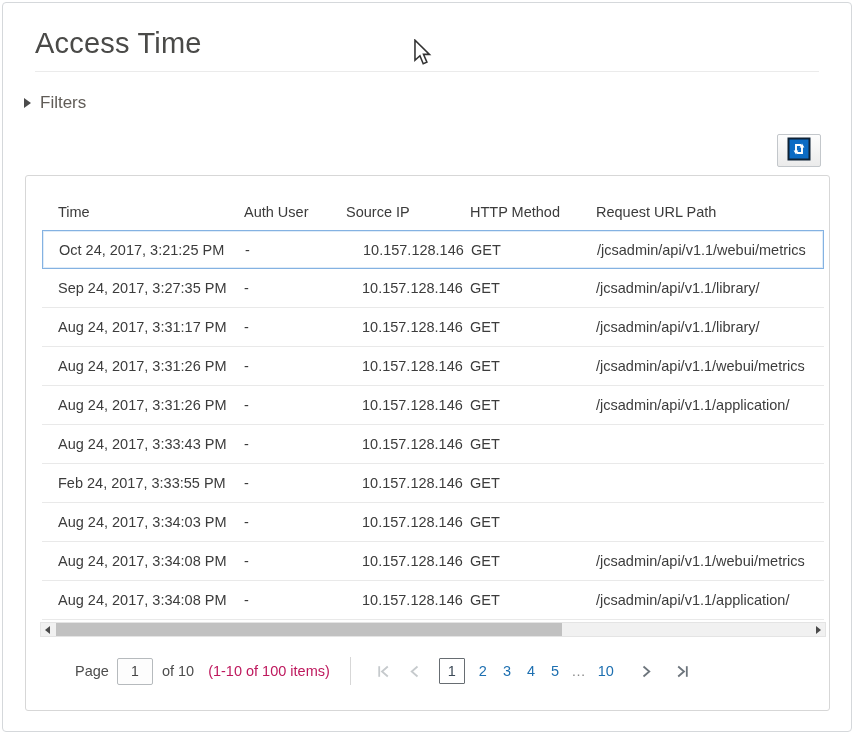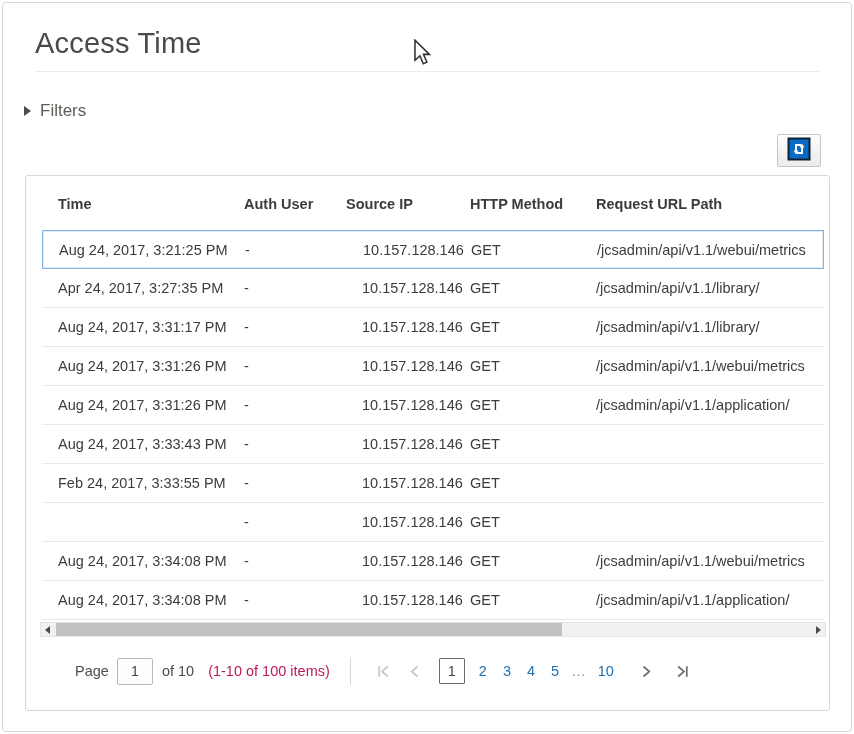--- a/index.html
+++ b/index.html
@@ -20,21 +20,21 @@
     position: absolute; left: 35px; top: 27px;
     font-size: 29px; font-weight: 400; color: #4a4a48;
     letter-spacing: 0.2px;
   }
   .title-rule {
     position: absolute; left: 35px; top: 71px; width: 784px; height: 1px;
     background: #ebebeb;
   }
   .filters-row {
     position: absolute; left: 24px; top: 93px;
-    display: flex; align-items: center; cursor: default; margin-top: 8px;
+    display: flex; align-items: center; cursor: default;
   }
   .tri-right {
     width: 0; height: 0; display: inline-block;
     border-left: 7px solid #4b4b4b;
     border-top: 5px solid transparent;
     border-bottom: 5px solid transparent;
     margin-right: 9px;
   }
   .filters-label { font-size: 17px; color: #605c57; }
 
@@ -43,21 +43,21 @@
     background: linear-gradient(#fdfdfd, #ebebeb);
     border: 1px solid #c3c7cb; border-radius: 2px;
     display: flex; align-items: center; justify-content: center;
     cursor: pointer;
   }
 
   .card {
     position: absolute; left: 25px; top: 175px; width: 805px; height: 536px;
     border: 1px solid #d7d7d7; border-radius: 3px; background: #fff;
   }
-  .thead { position: absolute; top: 0; left: 16px; width: 782px; height: 54px; font-weight: bold; }
+  .thead { position: absolute; top: 8px; left: 16px; width: 782px; height: 54px; }
   .th {
     position: absolute; top: 20px; font-size: 14.5px; color: #3b3b3b; white-space: nowrap;
   }
   .rows { position: absolute; top: 54px; left: 16px; width: 782px; }
   .row {
     position: relative; height: 39px; line-height: 38px;
     border-bottom: 1px solid #e9e9e9; background: #fff;
   }
   .row.selected {
     border: 1px solid #84b2e2;
@@ -154,28 +154,28 @@
   <div class="thead">
     <span class="th" style="left:16px">Time</span>
     <span class="th" style="left:202px">Auth User</span>
     <span class="th" style="left:304px">Source IP</span>
     <span class="th" style="left:428px">HTTP Method</span>
     <span class="th" style="left:554px">Request URL Path</span>
   </div>
 
   <div class="rows">
     <div class="row selected">
-      <span class="cell c-time">Aug 24, 2017, 3:21:25 PM</span>
+      <span class="cell c-time">Oct 24, 2017, 3:21:25 PM</span>
       <span class="cell c-auth">-</span>
       <span class="cell c-source">10.157.128.146</span>
       <span class="cell c-http">GET</span>
       <span class="cell c-url">/jcsadmin/api/v1.1/webui/metrics</span>
     </div>
     <div class="row">
-      <span class="cell c-time">Apr 24, 2017, 3:27:35 PM</span>
+      <span class="cell c-time">Sep 24, 2017, 3:27:35 PM</span>
       <span class="cell c-auth">-</span>
       <span class="cell c-source">10.157.128.146</span>
       <span class="cell c-http">GET</span>
       <span class="cell c-url">/jcsadmin/api/v1.1/library/</span>
     </div>
     <div class="row">
       <span class="cell c-time">Aug 24, 2017, 3:31:17 PM</span>
       <span class="cell c-auth">-</span>
       <span class="cell c-source">10.157.128.146</span>
       <span class="cell c-http">GET</span>
@@ -201,20 +201,21 @@
       <span class="cell c-source">10.157.128.146</span>
       <span class="cell c-http">GET</span>
     </div>
     <div class="row">
       <span class="cell c-time">Feb 24, 2017, 3:33:55 PM</span>
       <span class="cell c-auth">-</span>
       <span class="cell c-source">10.157.128.146</span>
       <span class="cell c-http">GET</span>
     </div>
     <div class="row">
+      <span class="cell c-time">Aug 24, 2017, 3:34:03 PM</span>
       <span class="cell c-auth">-</span>
       <span class="cell c-source">10.157.128.146</span>
       <span class="cell c-http">GET</span>
     </div>
     <div class="row">
       <span class="cell c-time">Aug 24, 2017, 3:34:08 PM</span>
       <span class="cell c-auth">-</span>
       <span class="cell c-source">10.157.128.146</span>
       <span class="cell c-http">GET</span>
       <span class="cell c-url">/jcsadmin/api/v1.1/webui/metrics</span>

